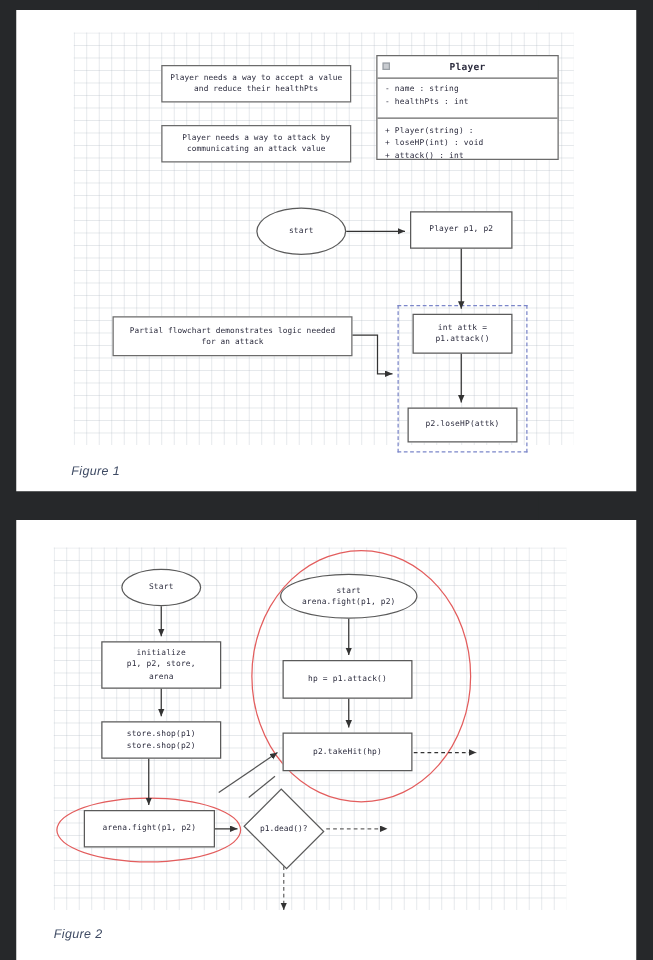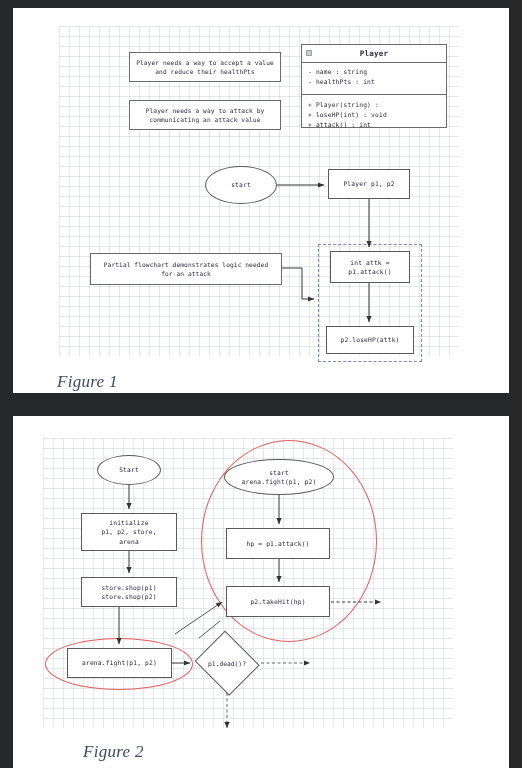--- a/index.html
+++ b/index.html
@@ -33,23 +33,23 @@
     background-image:
       linear-gradient(to right, rgba(170,180,190,0.30) 1px, transparent 1px),
       linear-gradient(to bottom, rgba(170,180,190,0.30) 1px, transparent 1px);
     background-size: 10px 10px;
   }
   #fig1-canvas { left: 46px; top: 18px; width: 400px; height: 330px; }
   #fig2-canvas { left: 30px; top: 22px; width: 410px; height: 290px; }
 
   .caption {
     position: absolute;
-    font-family: Liberation Serif, serif;
+    font-family: Liberation Sans, sans-serif;
     font-style: italic;
-    font-size: 17px;
+    font-size: 10px;
     color: #3e4a63;
     letter-spacing: 0.3px;
     text-align: right;
   }
 
   .node {
     position: absolute;
     box-sizing: border-box;
     border: 1px solid #5a5a5a;
     background: #ffffff;
@@ -310,16 +310,16 @@
 
       <line x1="266" y1="143" x2="266" y2="166" stroke="#333" stroke-width="1" marker-end="url(#arrow2)"></line>
 
       <line x1="318" y1="186" x2="368" y2="186" stroke="#333" stroke-width="1" stroke-dasharray="3,2.5" marker-end="url(#arrow2d)"></line>
 
       <line x1="248" y1="247" x2="297" y2="247" stroke="#666" stroke-width="1" stroke-dasharray="3,2.5" marker-end="url(#arrow2d)"></line>
 
       <line x1="214" y1="277" x2="214" y2="312" stroke="#666" stroke-width="1" stroke-dasharray="3,2.5" marker-end="url(#arrow2d)"></line>
     </svg>
 
-    <div class="caption" style="left:30px; top:326px;margin-left:40px;">Figure 2</div>
+    <div class="caption" style="left:30px; top:326px;">Figure 2</div>
   </div>
 
 </div>
 
 </body></html>

